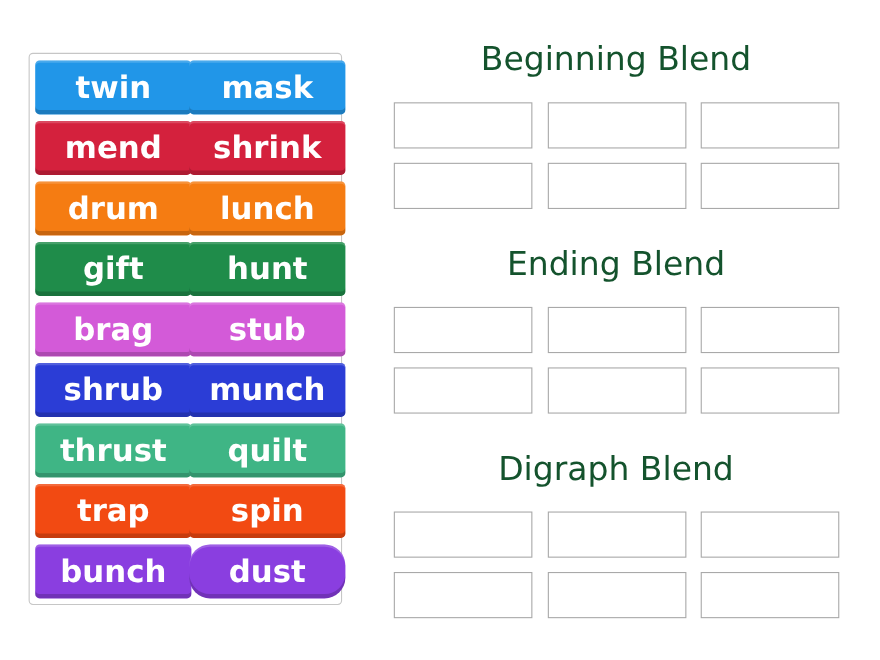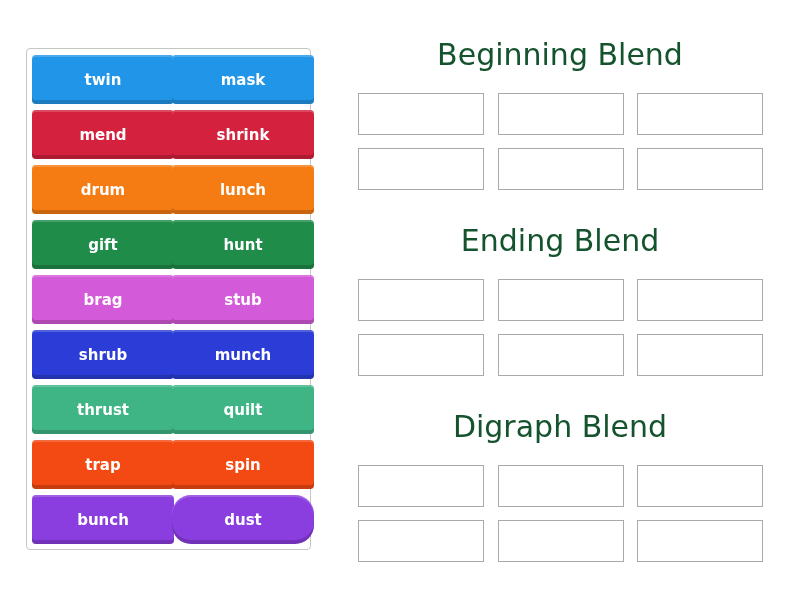--- a/index.html
+++ b/index.html
@@ -1,18 +1,18 @@
 <!DOCTYPE html>
 <html><head>
 <meta charset="utf-8">
 <style>
   html,body{margin:0;padding:0;}
   body{width:800px;height:600px;background:#ffffff;position:relative;overflow:hidden;font-family:"DejaVu Sans","Liberation Sans",sans-serif;}
   .tray{position:absolute;left:26px;top:48px;width:285px;height:502px;border:1px solid #c6c6c6;border-radius:4px;background:#fff;box-sizing:border-box;}
-  .tile{position:absolute;width:142px;height:49px;border-radius:4px;color:#fff;font-weight:bold;font-size:15px;display:flex;align-items:center;justify-content:center;box-sizing:border-box;cursor:pointer;
+  .tile{position:absolute;width:142px;height:49px;border-radius:4px;color:#fff;font-weight:bold;font-size:28px;display:flex;align-items:center;justify-content:center;box-sizing:border-box;cursor:pointer;
     box-shadow:inset 0 -4px 0 rgba(0,0,0,0.18), inset 0 2px 0 rgba(255,255,255,0.18);}
   .tile span{letter-spacing:0px;}
   .group-title{position:absolute;left:350px;width:420px;text-align:center;font-size:30px;color:#14532d;font-family:"DejaVu Sans","Liberation Sans",sans-serif;}
   .slot{position:absolute;width:126px;height:42px;border:1px solid #a9a9a9;background:#fff;box-sizing:border-box;}
 </style>
 </head>
 <body>
 
 <div class="tray"></div>
 <div id="tiles">

